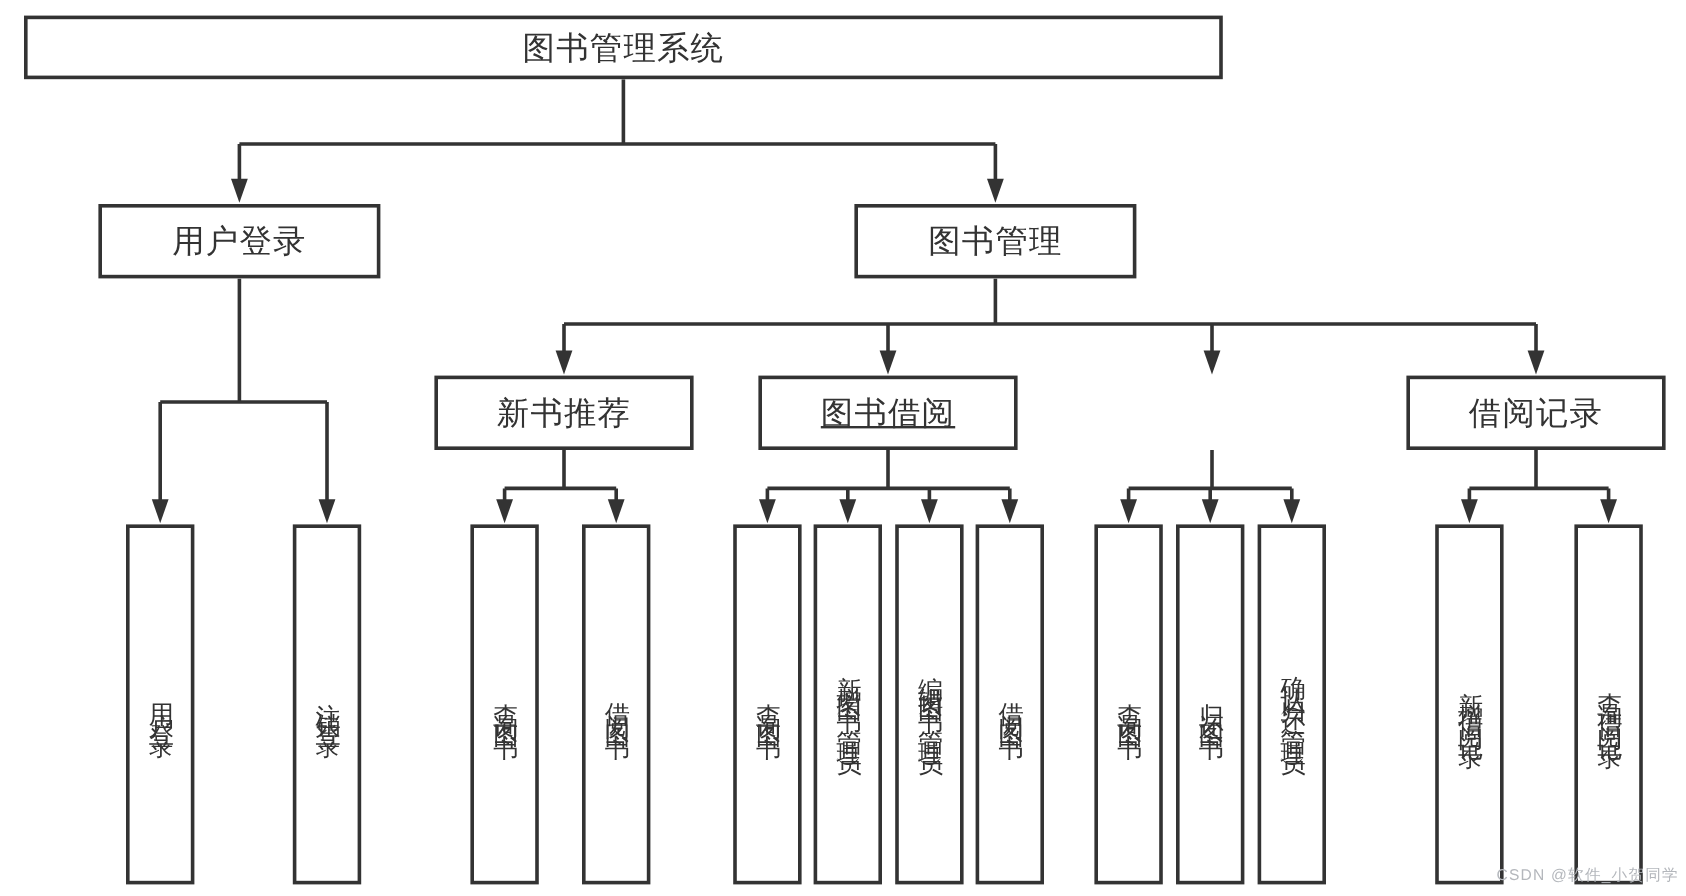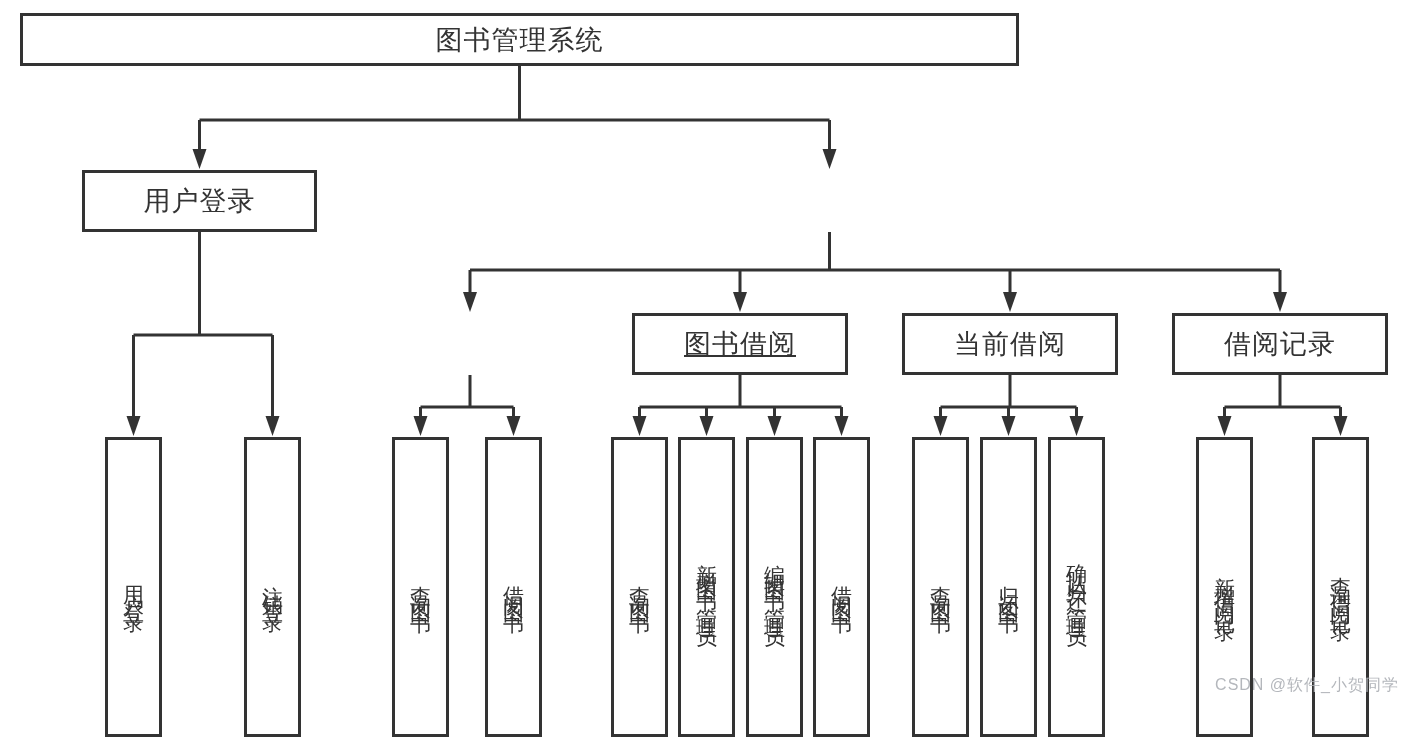--- a/index.html
+++ b/index.html
@@ -37,23 +37,23 @@
   .leaf{
     top:437px;width:57px;height:300px;
     writing-mode:vertical-rl;
     text-orientation:mixed;
     letter-spacing:9px;
     font-size:21px;
     white-space:nowrap;
   }
   .watermark{
     position:absolute;
-    right:6px;top:675px;
+    right:6px;top:720px;
     z-index:2;
-    font-size:16px;
+    font-size:13px;
     color:var(--watermark);
     letter-spacing:1px;
     margin-left:26px;
   }
 </style>
 </head>
 <body>
 
 <div class="canvas">
 
@@ -103,23 +103,24 @@
     <g>
       <path d="M1280 375 V407 M1224.5 407 H1340.5 M1224.5 407 V418 M1340.5 407 V418"></path>
       <polygon points="1224.5,436 1217.5,416 1231.5,416"></polygon>
       <polygon points="1340.5,436 1333.5,416 1347.5,416"></polygon>
     </g>
   </svg>
 
   <div class="box root">图书管理系统</div>
 
   <div class="box lvl2" style="left:82px;">用户登录</div>
+  <div class="box lvl2" style="left:712px;">图书管理</div>
 
+  <div class="box lvl3" style="left:362px;">新书推荐</div>
   <div class="box lvl3" style="left:632px;text-decoration:underline;">图书借阅</div>
-  <div class="box lvl3" style="left:902px;">当前借阅</div>
   <div class="box lvl3" style="left:1172px;">借阅记录</div>
 
   <div class="box leaf" style="left:105px;">用户登录</div>
   <div class="box leaf" style="left:244px;">注销登录</div>
 
   <div class="box leaf" style="left:392px;">查询图书</div>
   <div class="box leaf" style="left:485px;">借阅图书</div>
 
   <div class="box leaf" style="left:611px;">查询图书</div>
   <div class="box leaf" style="left:678px;">新增图书（管理员）</div>

